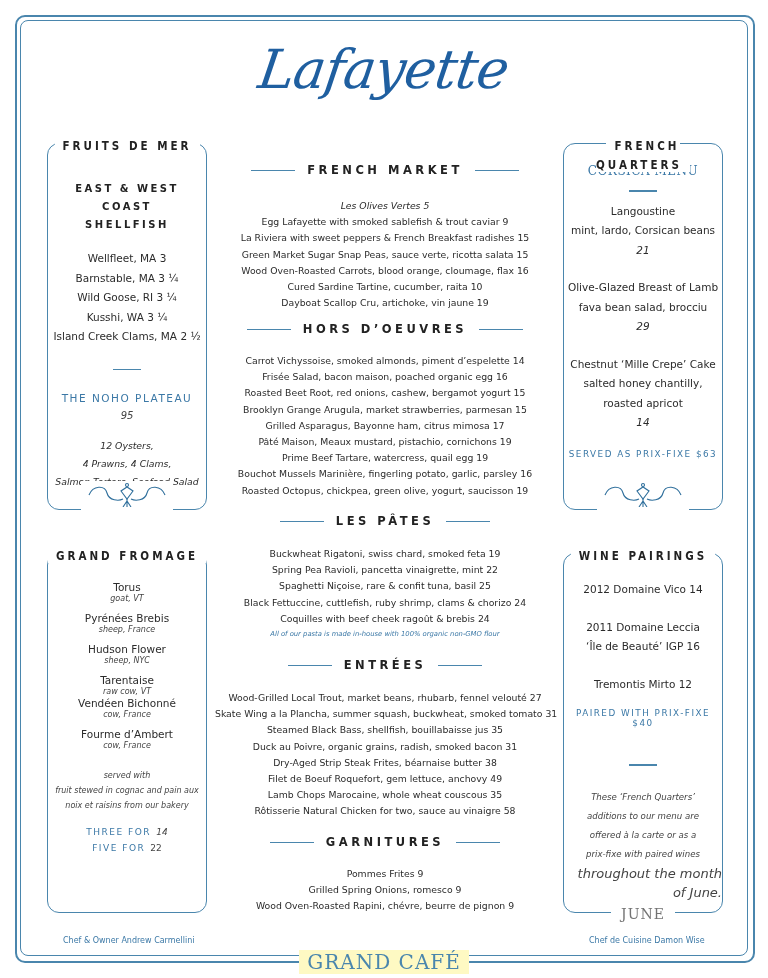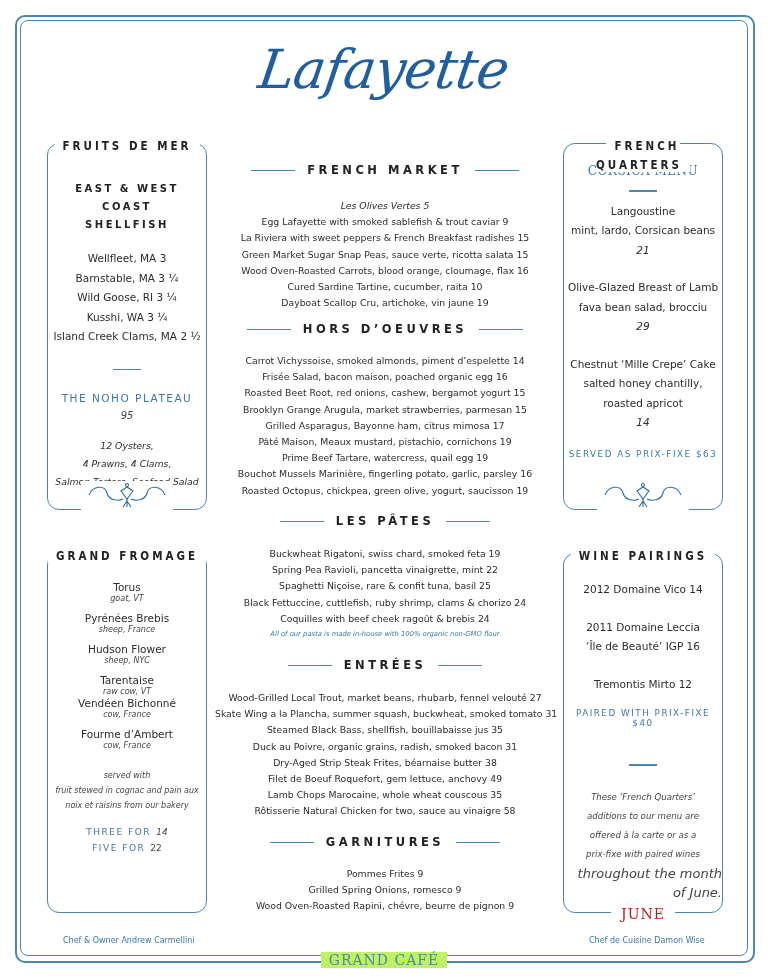--- a/index.html
+++ b/index.html
@@ -13,21 +13,21 @@
           font-family:"DejaVu Serif", serif; font-style:italic; font-size:54px;
           color:#1f5fa0; letter-spacing:-1px; }
   .logo span { display:inline-block; transform:skewX(-8deg); }
 
   .box { position:absolute; border:1.6px solid #4a86ad; border-radius:12px; }
   .box-title { position:absolute; top:-9px; left:0; right:0; text-align:center; }
   .box-title span { background:#fff; padding:0 8px; font-family:"DejaVu Sans Condensed","DejaVu Sans", sans-serif;
           font-size:11.5px; letter-spacing:3px; color:#222; font-weight:bold; }
   .box-bottom-title { position:absolute; bottom:-11px; left:0; right:0; text-align:center; }
   .box-bottom-title span { background:#fff; padding:0 10px; font-family:"DejaVu Serif", serif;
-          font-size:14px; color:#b91c1c; letter-spacing:1px; }
+          font-size:14px; color:#737373; letter-spacing:1px; }
 
   .c { text-align:center; }
   .sub-cap { font-size:10px; letter-spacing:2.5px; font-weight:bold; color:#222; line-height:18px; }
   .item { font-size:10.5px; line-height:19.5px; color:#2b2b2b; }
   .blue-cap { font-size:10px; letter-spacing:1.5px; color:#3b78a6; }
   .serif-blue { font-family:"DejaVu Serif", serif; font-size:12px; color:#3b78a6; letter-spacing:0.5px; }
   .ital { font-style:italic; }
   .small-ital { font-size:8px; font-style:italic; color:#444; }
   .divider { width:28px; height:1.5px; background:#4a86ad; margin:0 auto; }
 
@@ -35,21 +35,21 @@
           font-size:11.5px; letter-spacing:3.5px; font-weight:bold; color:#222; }
   .section-head .ln { display:inline-block; width:44px; height:1.3px; background:#4a86ad; vertical-align:middle; margin:0 12px; }
   .menu-list { position:absolute; left:215px; width:340px; text-align:center; }
   .menu-list .row { font-size:9.3px; line-height:16.2px; color:#2b2b2b; white-space:nowrap; }
   .pasta-note { font-size:6.8px; font-style:italic; color:#3b78a6; line-height:14px; }
 
   .ornament { position:absolute; left:50%; transform:translateX(-50%); bottom:-2px; background:#fff; padding:0 4px; }
 
   .footer-chef { position:absolute; top:936px; font-size:8px; color:#3b78a6; }
   .grand-cafe { position:absolute; top:950px; left:0; width:768px; text-align:center; }
-  .grand-cafe span { background:#bef264; padding:0 8px; font-family:"DejaVu Serif", serif; font-size:14px;
+  .grand-cafe span { background:#fef9c3; padding:0 8px; font-family:"DejaVu Serif", serif; font-size:20px;
           color:#4a86ad; letter-spacing:1px; }
 </style>
 </head>
 <body>
 
 <div class="frame-outer"></div>
 <div class="frame-inner"></div>
 
 <div class="logo"><span>Lafayette</span></div>
 

